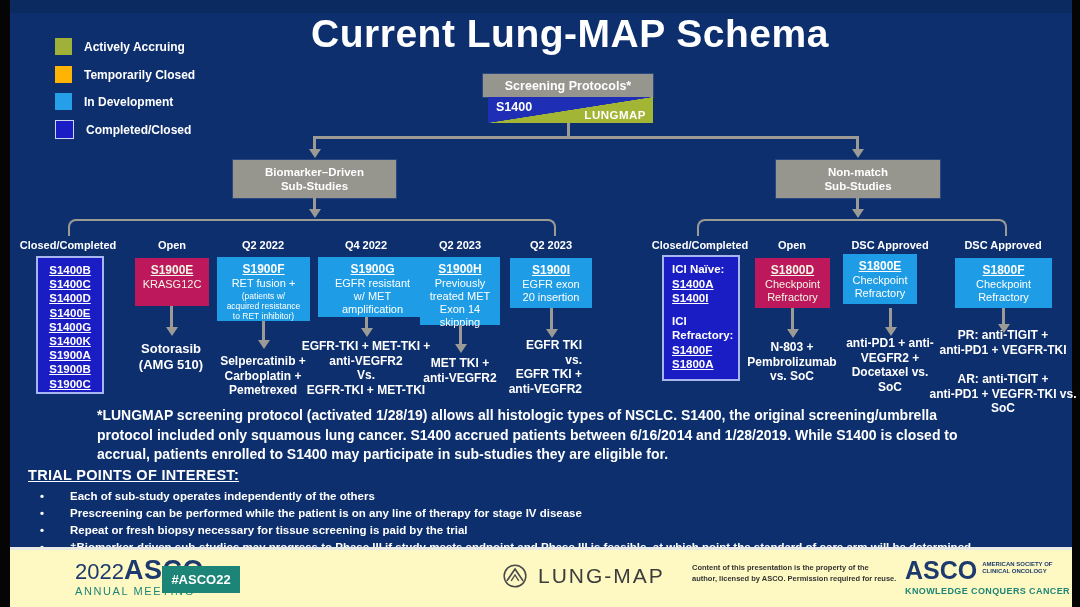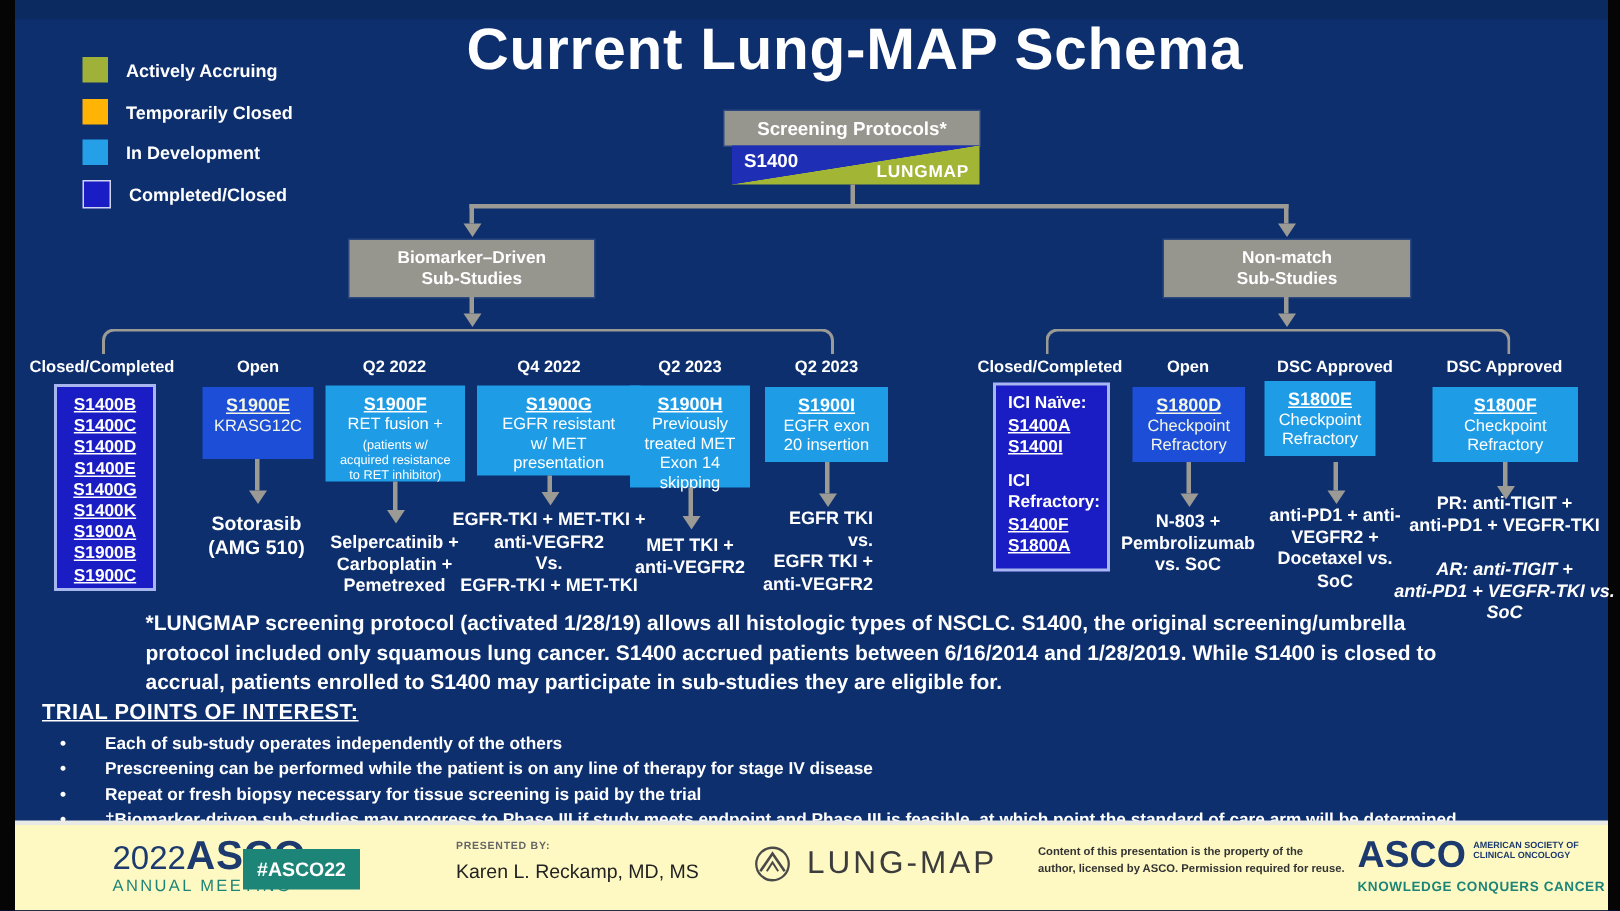--- a/index.html
+++ b/index.html
@@ -29,21 +29,21 @@
   .v-line{position:absolute;width:3px;background:#9b9a95;}
   .v-arrow{position:absolute;width:3px;background:#9b9a95;}
   .v-arrow::after{content:'';position:absolute;left:50%;transform:translateX(-50%);bottom:-9px;
                   border:6px solid transparent;border-top:9px solid #9b9a95;border-bottom:none;}
   .bracket{position:absolute;height:15px;border:2.5px solid #9b9a95;border-bottom:none;
            border-radius:8px 8px 0 0;}
   
   .col-header{position:absolute;color:#fff;font-size:11px;font-weight:bold;text-align:center;width:110px;}
   .study-box{position:absolute;color:#fff;text-align:center;padding-top:5px;box-sizing:border-box;}
   .box-cyan{background:#1e9ce6;}
-  .box-green{background:#1d4ed8;color:#f2f6e4;}
+  .box-green{background:#be185d;color:#f2f6e4;}
   .box-title{font-size:12px;font-weight:bold;text-decoration:underline;margin-bottom:1px;}
   .box-body{font-size:11px;line-height:13px;white-space:pre-line;}
   .box-note{font-size:8.5px;line-height:10px;white-space:pre-line;margin-top:1px;}
   .list-box{position:absolute;background:#1a1cc4;border:2px solid #a8b6ef;box-sizing:border-box;
             text-align:center;padding-top:5px;}
   .list-link{color:#fff;font-size:11.5px;font-weight:bold;text-decoration:underline;line-height:14.2px;}
   .ici-box{text-align:left;padding-left:8px;}
   .ici-label{color:#fff;font-size:11.5px;font-weight:bold;line-height:14.5px;white-space:pre-line;}
   .ici-gap{height:9px;}
   .below-text{position:absolute;color:#fff;font-size:12px;font-weight:bold;line-height:14.5px;
@@ -168,21 +168,21 @@
   </div>
   <div class="v-arrow" style="left:262px;top:321px;height:19px;"></div>
   <div class="below-text" style="left:203px;top:354px;width:120px;">Selpercatinib +
 Carboplatin +
 Pemetrexed</div>
 
   <div class="study-box box-cyan" style="left:318px;top:257px;width:109px;height:60px;">
     <div class="box-title">S1900G</div>
     <div class="box-body">EGFR resistant
 w/ MET
-presentation</div>
+amplification</div>
   </div>
   <div class="v-arrow" style="left:365px;top:317px;height:11px;"></div>
   <div class="below-text" style="left:291px;top:339px;width:150px;">EGFR-TKI + MET-TKI +
 anti-VEGFR2
 Vs.
 EGFR-TKI + MET-TKI</div>
 
   <div class="study-box box-cyan" style="left:420px;top:257px;width:80px;height:68px;">
     <div class="box-title">S1900H</div>
     <div class="box-body">Previously
@@ -243,21 +243,21 @@
 SoC</div>
 
   <div class="study-box box-cyan" style="left:955px;top:258px;width:97px;height:50px;">
     <div class="box-title">S1800F</div>
     <div class="box-body">Checkpoint
 Refractory</div>
   </div>
   <div class="v-arrow" style="left:1002px;top:308px;height:16px;"></div>
   <div class="below-text" style="left:925px;top:328px;width:156px;">PR: anti-TIGIT +
 anti-PD1 + VEGFR-TKI</div>
-  <div class="below-text" style="left:925px;top:372px;width:156px;font-style:italic;">AR: anti-TIGIT +
+  <div class="below-text" style="left:925px;top:372px;width:156px;">AR: anti-TIGIT +
 anti-PD1 + VEGFR-TKI vs.
 SoC</div>
 
   <div id="footnote">*LUNGMAP screening protocol (activated 1/28/19) allows all histologic types of NSCLC. S1400, the original screening/umbrella
 protocol included only squamous lung cancer. S1400 accrued patients between 6/16/2014 and 1/28/2019. While S1400 is closed to
 accrual, patients enrolled to S1400 may participate in sub-studies they are eligible for.</div>
 
   <div id="tp-heading">TRIAL POINTS OF INTEREST:</div>
   <div id="tp-list">
     <div class="tp-row">Each of sub-study operates independently of the others</div>
@@ -269,24 +269,20 @@
   <div id="divider"></div>
   <div id="footer">
     <div id="asco-logo">
       <div class="row1 f-navy">
         <span id="asco-year">2022</span>
         <span id="asco-word">ASCO</span>
       </div>
       <div id="asco-sub" class="f-teal">ANNUAL MEETING</div>
     </div>
     <div id="hashtag-badge">#ASCO22</div>
-    <div id="presented">
-      <div id="presented-label">PRESENTED BY:</div>
-      <div id="presenter">Karen L. Reckamp, MD, MS</div>
-    </div>
     <div id="lungmap-logo">
       <svg width="26" height="26" viewBox="0 0 24 24">
         <circle cx="12" cy="12" r="10" fill="none" stroke="#4a4a4a" stroke-width="1.4"></circle>
         <path d="M4.5 16.5 L12 5.5 L19.5 16.5" fill="none" stroke="#4a4a4a" stroke-width="1.6"></path>
         <path d="M8.5 16.5 L12 11 L15.5 16.5" fill="none" stroke="#4a4a4a" stroke-width="1.2"></path>
       </svg>
       <span id="lungmap-word">LUNG-MAP</span>
     </div>
     <div id="disclaimer">Content of this presentation is the property of the
 author, licensed by ASCO. Permission required for reuse.</div>

